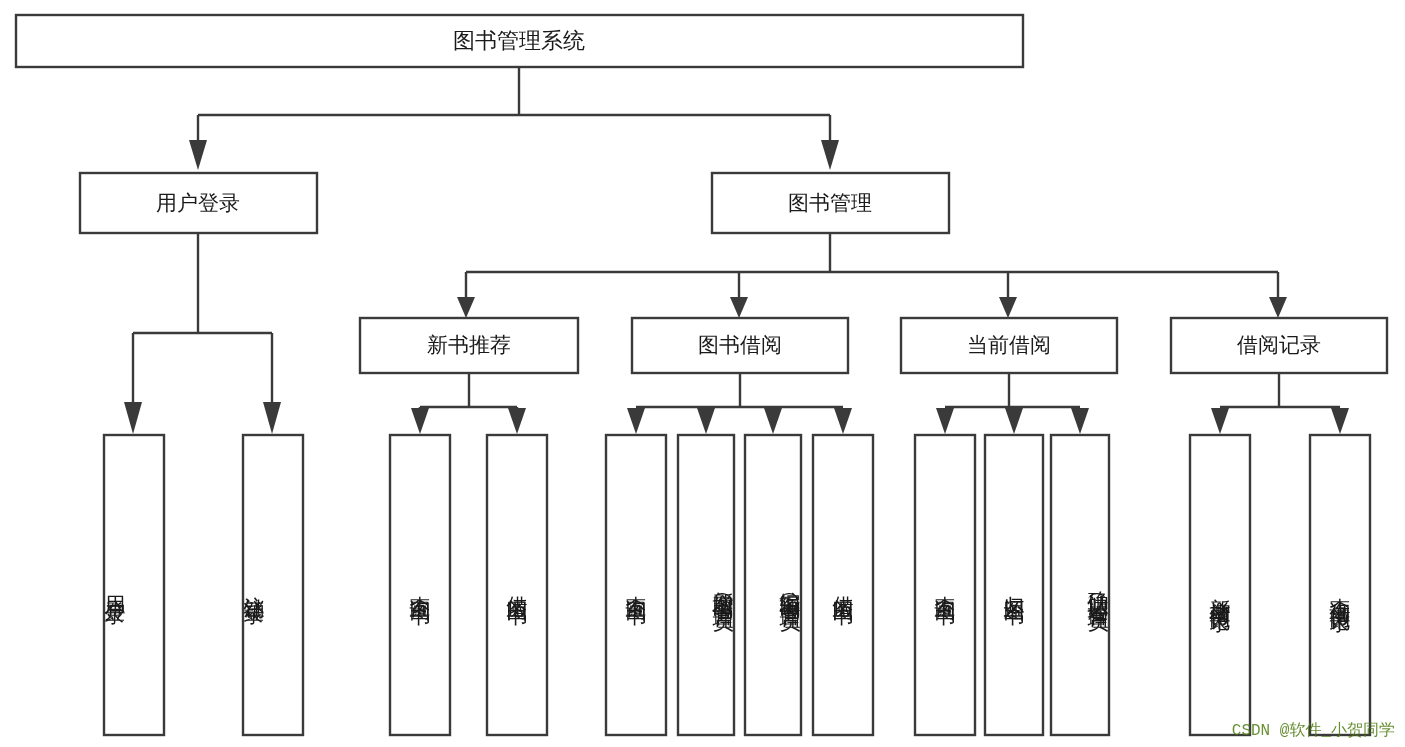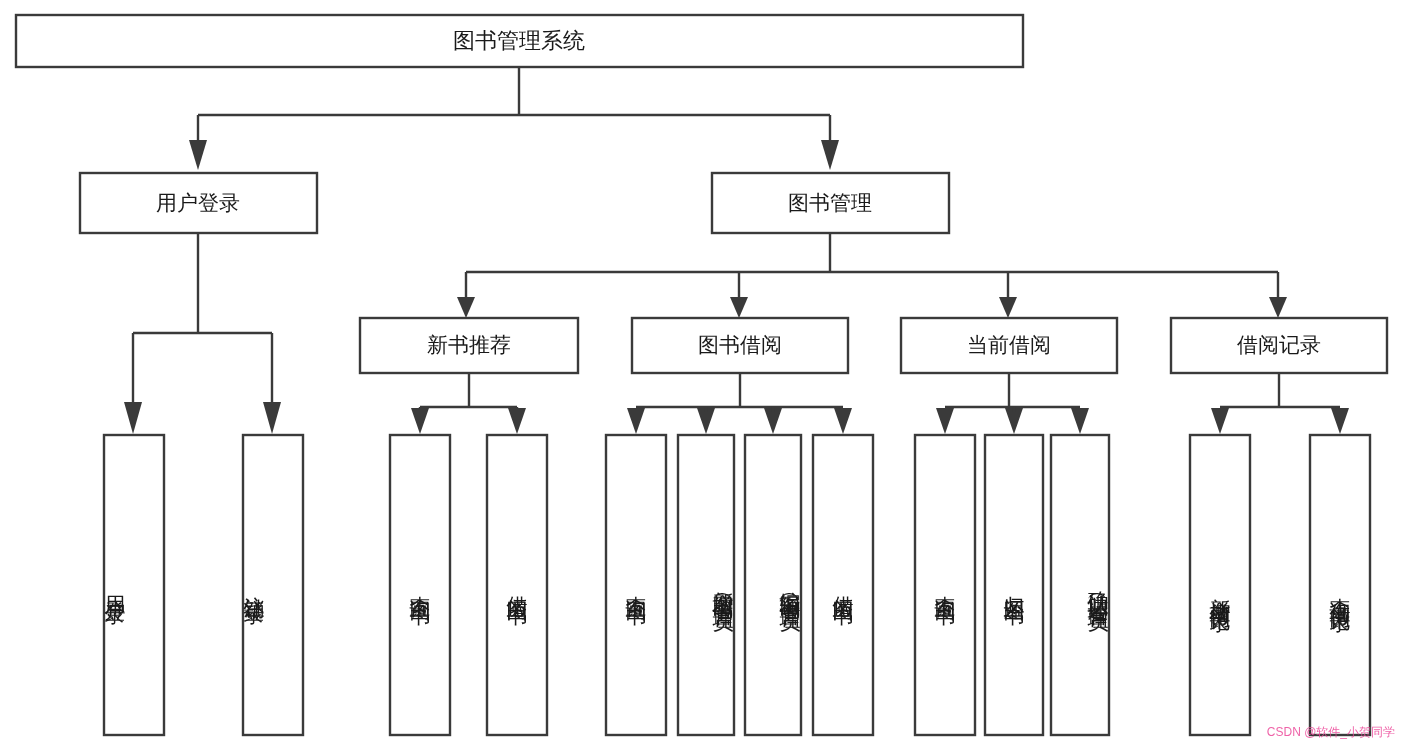--- a/index.html
+++ b/index.html
@@ -66,23 +66,23 @@
     letter-spacing: 3px;
     color: #1a1a1a;
     white-space: nowrap;
     text-align: center;
     pointer-events: none;
   }
   .watermark {
     position: absolute;
     right: 10px;
     bottom: 6px;
-    font-family: Liberation Sans, sans-serif;
-    font-size: 12px;
-    color: #ec4899;
+    font-family: Liberation Mono, monospace;
+    font-size: 16px;
+    color: #4d7c0f;
     opacity: 0.85;
     white-space: nowrap;
   }
 </style>
 </head>
 <body>
 
 <div id="diagram-root">
 
   <svg id="tree-svg" viewBox="0 0 1405 747">

